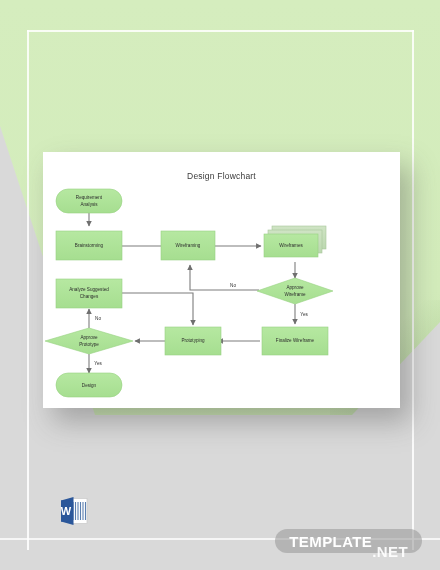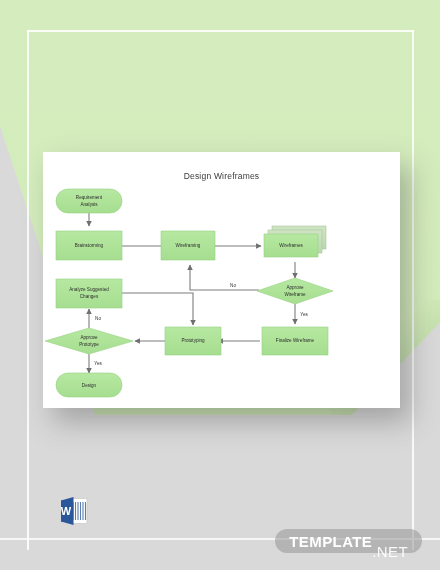--- a/index.html
+++ b/index.html
@@ -137,41 +137,41 @@
     border-radius: 13px;
     background: rgba(150,150,150,0.55);
     display: flex;
     align-items: center;
     justify-content: center;
     font-size: 15px;
     letter-spacing: 0.4px;
     color: #ffffff;
     font-weight: bold;
   }
-  .tnet .suffix { font-weight: normal; opacity: 0.92; margin-top: 20px; }
+  .tnet .suffix { font-weight: bold; opacity: 0.92; margin-top: 20px; }
 </style>
 </head>
 <body>
 
 <div id="stage">
 
   <div class="bg-base"></div>
   <div class="bg-green"></div>
   <div class="bg-green-shade"></div>
 
   <div class="frame-h-top"></div>
   <div class="frame-v-left"></div>
   <div class="frame-v-right"></div>
   <div class="frame-h-bottom"></div>
 
   <div class="doc-shadow"></div>
 
   <div class="doc">
 
-    <div class="doc-title">Design Wireframes</div>
+    <div class="doc-title">Design Flowchart</div>
 
     <svg class="flow" viewBox="0 0 357 256">
       <defs>
         <marker id="ah" viewBox="0 0 10 10" refX="9" refY="5" markerWidth="5" markerHeight="5" orient="auto-start-reverse">
           <path d="M 0 0 L 10 5 L 0 10 z" fill="#6f6f6f"></path>
         </marker>
         <linearGradient id="gnode" x1="0" y1="0" x2="0" y2="1">
           <stop offset="0%" stop-color="#b6e8a1"></stop>
           <stop offset="100%" stop-color="#a6de90"></stop>
         </linearGradient>

